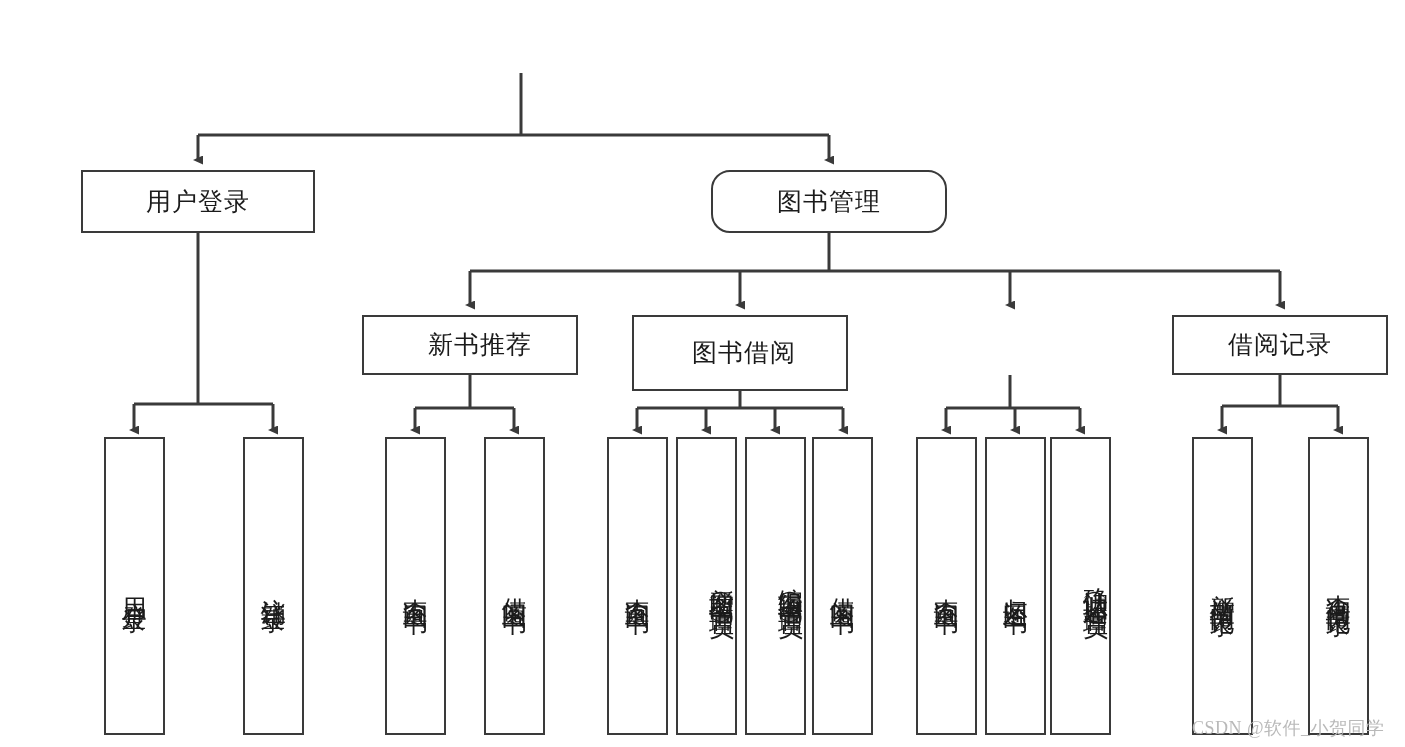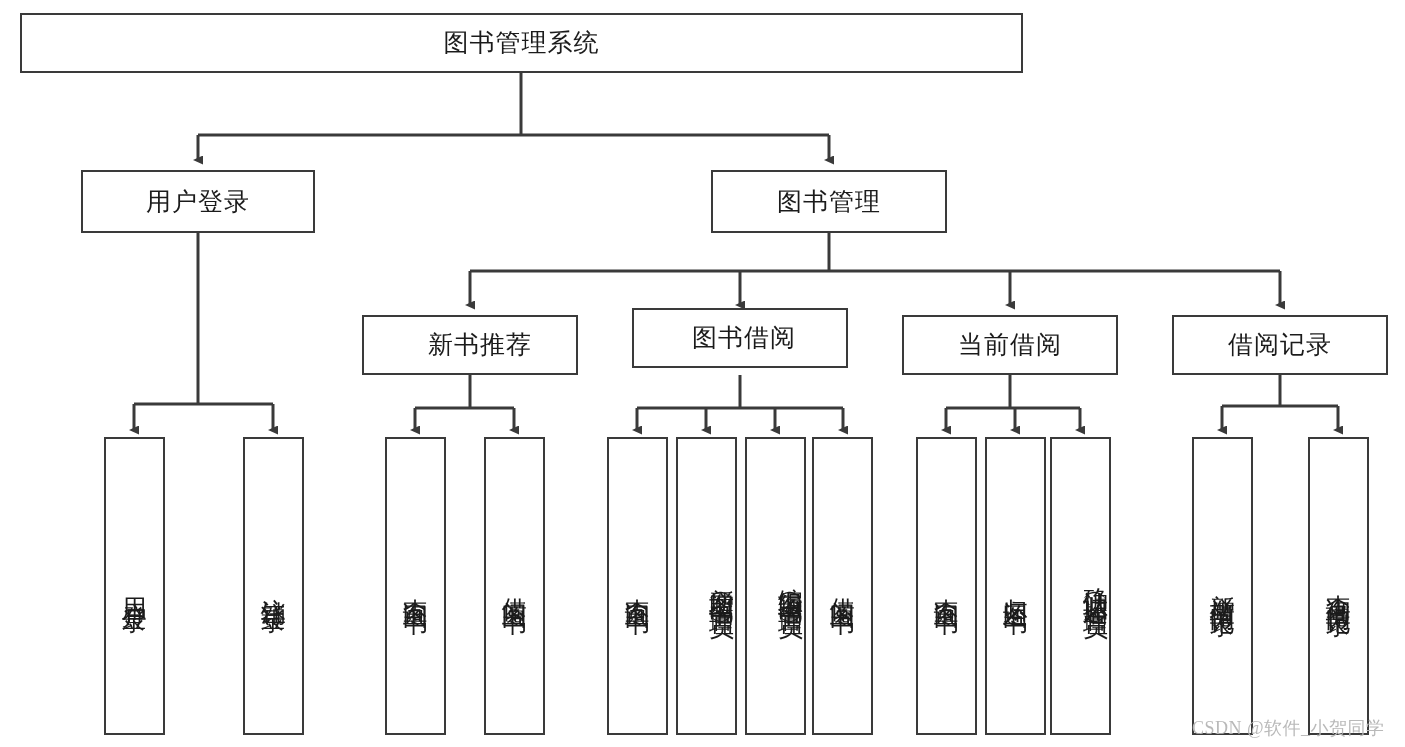--- a/index.html
+++ b/index.html
@@ -113,39 +113,33 @@
       <path d="M1015,408 L1015,430" marker-end="url(#arrow)"></path>
       <path d="M1080,408 L1080,430" marker-end="url(#arrow)"></path>
 
       <path d="M1280,375 L1280,406"></path>
       <path d="M1222,406 L1338,406"></path>
       <path d="M1222,406 L1222,430" marker-end="url(#arrow)"></path>
       <path d="M1338,406 L1338,430" marker-end="url(#arrow)"></path>
     </g>
   </svg>
 
-  <div class="node horiz" style="left:20px; top:13px; width:1003px; height:60px;">
-    <span>图书管理系统</span>
-  </div>
 
   <div class="node horiz" style="left:81px; top:170px; width:234px; height:63px;">
     <span>用户登录</span>
   </div>
-  <div class="node horiz" style="left:711px; top:170px; width:236px; height:63px;">
+  <div class="node horiz" style="left:711px; top:170px; width:236px; height:63px;border-radius:19px;">
     <span>图书管理</span>
   </div>
 
   <div class="node horiz" style="left:362px; top:315px; width:216px; height:60px;padding-left:20px;">
     <span>新书推荐</span>
   </div>
-  <div class="node horiz" style="left:632px; top:308px; width:216px; height:60px;padding-left:8px;">
+  <div class="node horiz" style="left:632px; top:315px; width:216px; height:76px;padding-left:8px;">
     <span>图书借阅</span>
-  </div>
-  <div class="node horiz" style="left:902px; top:315px; width:216px; height:60px;">
-    <span>当前借阅</span>
   </div>
   <div class="node horiz" style="left:1172px; top:315px; width:216px; height:60px;font-family:Liberation Serif, serif;">
     <span>借阅记录</span>
   </div>
 
   <div class="node vert mid" style="left:104px; top:437px; width:61px; height:298px;">
     <span>用户登录</span>
   </div>
   <div class="node vert mid" style="left:243px; top:437px; width:61px; height:298px;">
     <span>注销登录</span>

